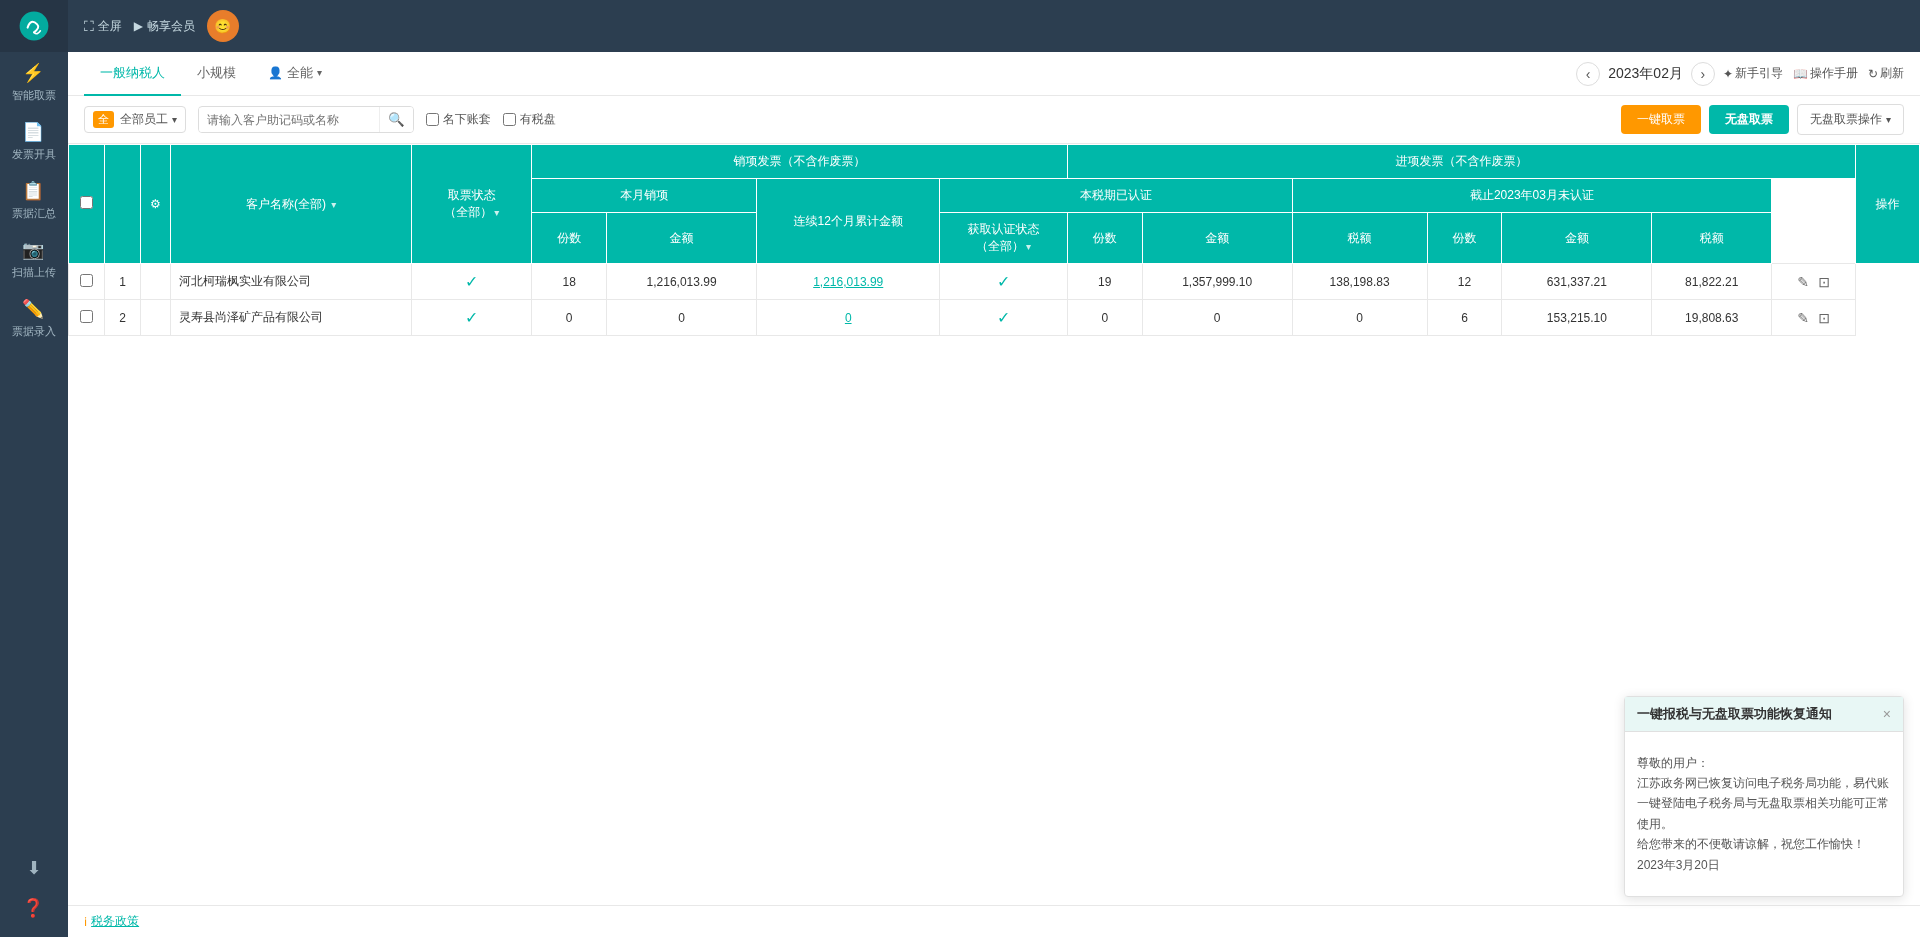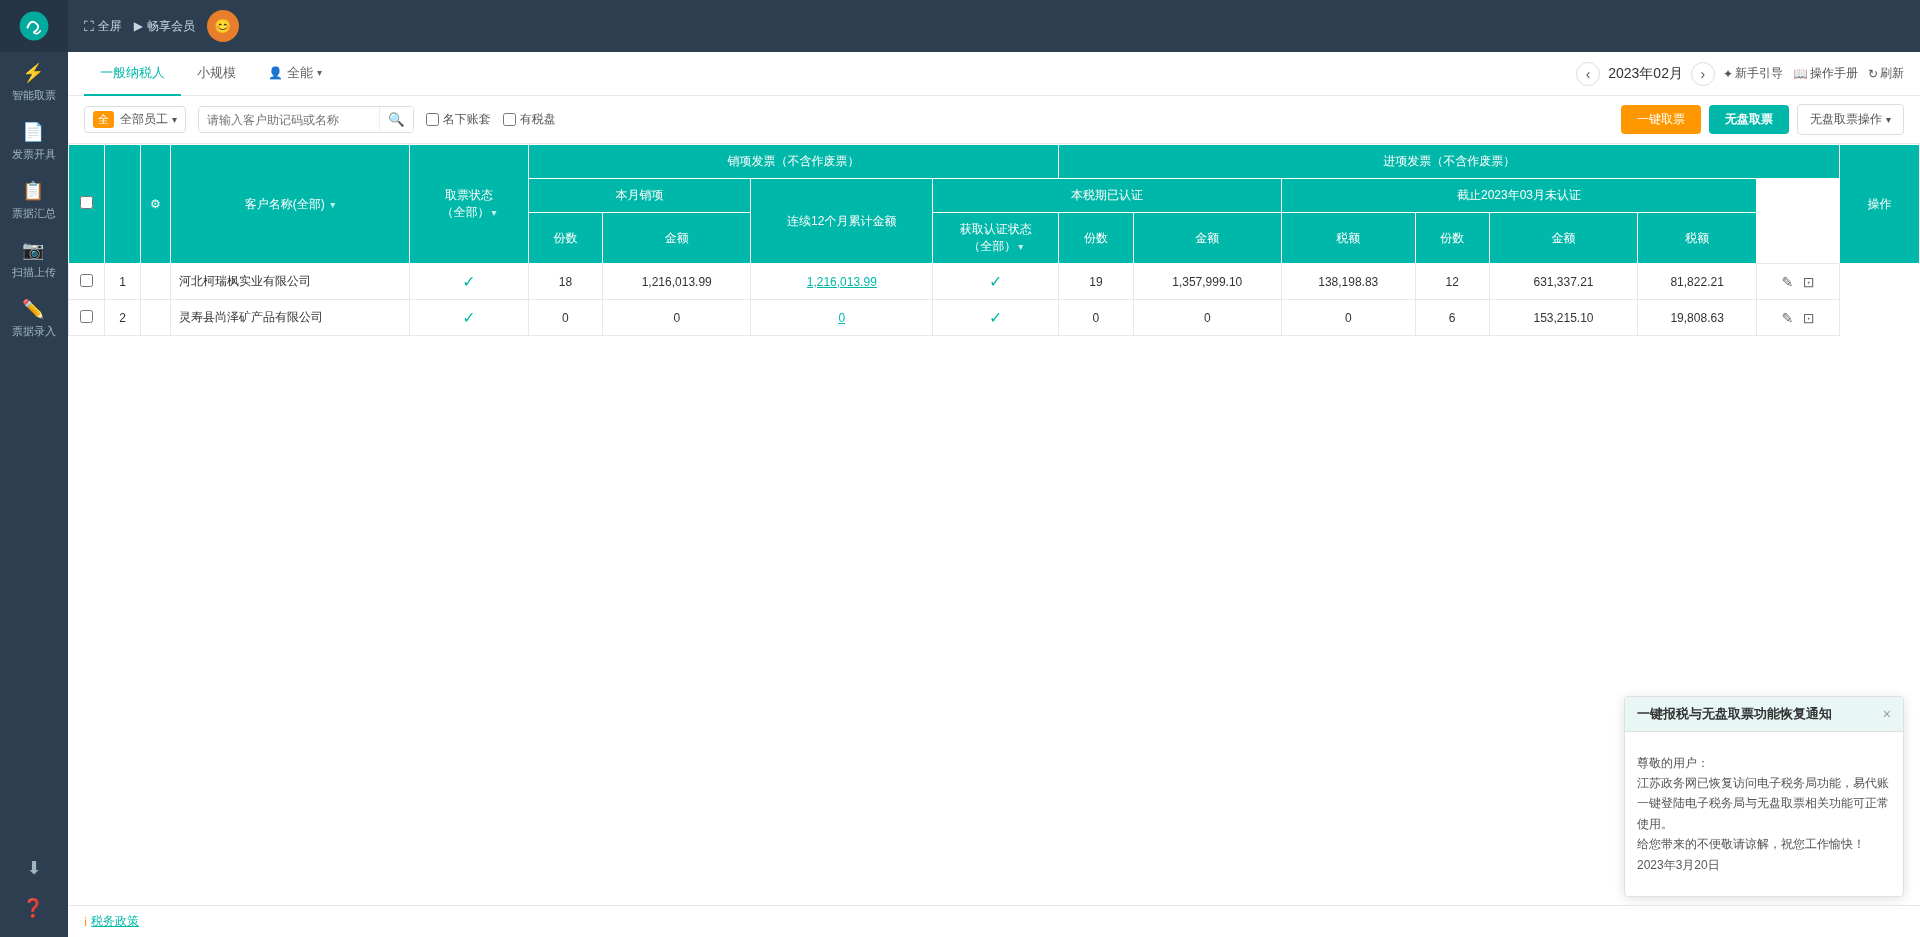--- a/index.html
+++ b/index.html
@@ -479,21 +479,21 @@
             <th rowspan="3" style="width:36px;"></th>
             <th rowspan="3" style="width:30px;">⚙</th>
             <th rowspan="3" style="min-width:160px;">
               客户名称(全部) <span class="filter-icon">▾</span>
             </th>
             <th rowspan="3" style="min-width:80px;">
               取票状态<br>（全部）<span class="filter-icon">▾</span>
             </th>
             <th colspan="4">销项发票（不含作废票）</th>
             <th colspan="7">进项发票（不含作废票）</th>
-            <th rowspan="3" style="width:80px;">操作</th>
+            <th rowspan="3" style="width:64px;">操作</th>
           </tr>
           <tr>
             <th colspan="2">本月销项</th>
             <th rowspan="2" style="min-width:110px;">连续12个月累计金额</th>
             <th colspan="3">本税期已认证</th>
             <th colspan="4">截止2023年03月未认证</th>
           </tr>
           <tr>
             <th style="min-width:50px;">份数</th>
             <th style="min-width:100px;">金额</th>

